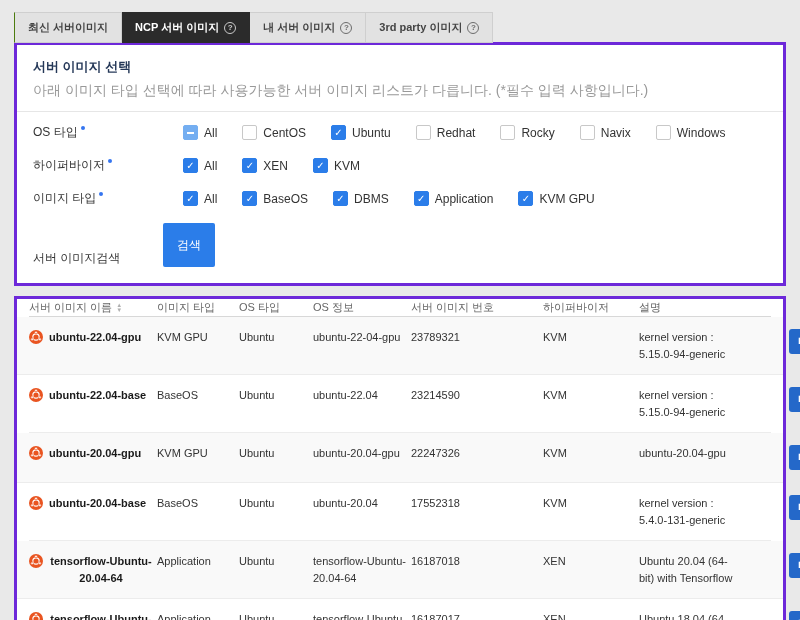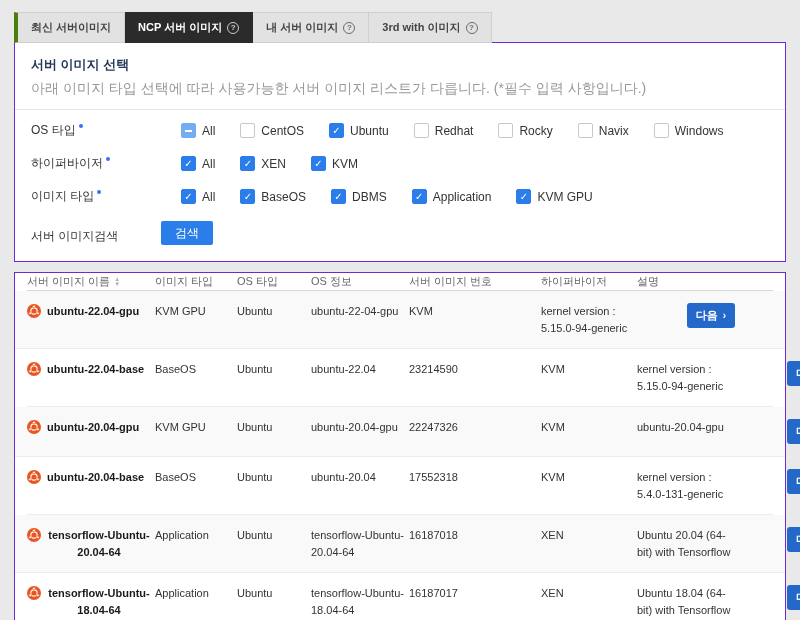--- a/index.html
+++ b/index.html
@@ -12,30 +12,30 @@
   .page { padding:12px 14px 0 14px; }
 
   
   .tabbar { display:flex; margin-bottom:-1px; position:relative; z-index:2; }
   .tab {
     display:flex; align-items:center; gap:5px;
     padding:7px 13px; font-size:11px; font-weight:bold; color:#444;
     background:#e2e2e2; border:1px solid #cfcfcf; border-left:none;
     cursor:pointer; white-space:nowrap;
   }
-  .tab:first-child { border-left:4px solid #4d7c0f; }
+  .tab:first-child { border-left:1px solid #4d7c0f; }
   .tab.active { background:#2b2b2b; color:#fff; border-color:#2b2b2b; }
   .info-badge {
     display:inline-flex; align-items:center; justify-content:center;
     width:12px; height:12px; border:1px solid currentColor; border-radius:50%;
     font-size:8px; font-weight:bold; opacity:.75;
   }
 
   
-  .panel { background:#fff; border:1px solid #6d28d9; }
+  .panel { background:#fff; border:3px solid #6d28d9; }
   .panel.filter-panel { padding:13px 16px 10px 16px; }
   .panel.table-panel { margin-top:10px; padding:0 12px; }
 
   .panel-title { font-size:13px; font-weight:bold; color:#253858; }
   .panel-subtitle { font-size:14px; color:#999; margin-top:6px; }
   .panel-divider { border-bottom:1px solid #e6e6e6; margin:11px -16px 4px -16px; }
 
   
   .filter-row { display:flex; align-items:center; padding:8px 0; }
   .filter-label { width:122px; flex:none; font-size:12px; color:#333; display:flex; align-items:flex-start; gap:3px; }
@@ -53,21 +53,21 @@
   .cb-label { font-size:12px; color:#333; }
 
   .search-row { display:flex; align-items:flex-end; padding:8px 0 6px 0; }
   .search-input {
     width:218px; height:28px; border:1px solid #ccc; border-radius:2px;
     padding:0 9px; font-size:11px; color:#333; outline:none;
     font-family:"Liberation Sans","DejaVu Sans",sans-serif;
   }
   .search-input::placeholder { color:#b8b8b8; }
   .search-btn {
-    margin-left:8px; height:24px; padding:0 14px;
+    margin-left:8px; height:44px; padding:0 14px;
     background:#2b7de9; color:#fff; border:none; border-radius:2px;
     font-size:12px; cursor:pointer; font-family:inherit;
   }
 
   
   .thead, .trow {
     display:grid;
     grid-template-columns:124px 78px 70px 94px 128px 92px 98px 1fr;
     column-gap:4px;
   }
@@ -106,21 +106,21 @@
     </div>
     <div class="tab active">
       <span>NCP 서버 이미지</span>
       <span class="info-badge">?</span>
     </div>
     <div class="tab">
       <span>내 서버 이미지</span>
       <span class="info-badge">?</span>
     </div>
     <div class="tab">
-      <span>3rd with 이미지</span>
+      <span>3rd party 이미지</span>
       <span class="info-badge">?</span>
     </div>
   </div>
 
   <div class="panel filter-panel">
     <div class="panel-title">서버 이미지 선택</div>
     <div class="panel-subtitle">아래 이미지 타입 선택에 따라 사용가능한 서버 이미지 리스트가 다릅니다. (*필수 입력 사항입니다.)</div>
     <div class="panel-divider"></div>
 
     <div class="filter-row">
@@ -256,20 +256,21 @@
             <circle cx="10" cy="10" r="4.5" fill="none" stroke="#fff" stroke-width="1.6"></circle>
             <circle cx="10" cy="3.6" r="1.8" fill="#fff" stroke="#e95420" stroke-width="0.8"></circle>
             <circle cx="4.5" cy="13.2" r="1.8" fill="#fff" stroke="#e95420" stroke-width="0.8"></circle>
             <circle cx="15.5" cy="13.2" r="1.8" fill="#fff" stroke="#e95420" stroke-width="0.8"></circle>
           </svg>
         <span>ubuntu-22.04-gpu</span>
       </div>
       <div class="td">KVM GPU</div>
       <div class="td">Ubuntu</div>
       <div class="td">ubuntu-22-04-gpu</div>
+      <div class="td">23789321</div>
       <div class="td">KVM</div>
       <div class="td">kernel version : 5.15.0-94-generic</div>
       <div class="td action-cell">
         <button class="next-btn">
           <span>다음</span>
           <span class="chev">›</span>
         </button>
       </div>
     </div>
 

